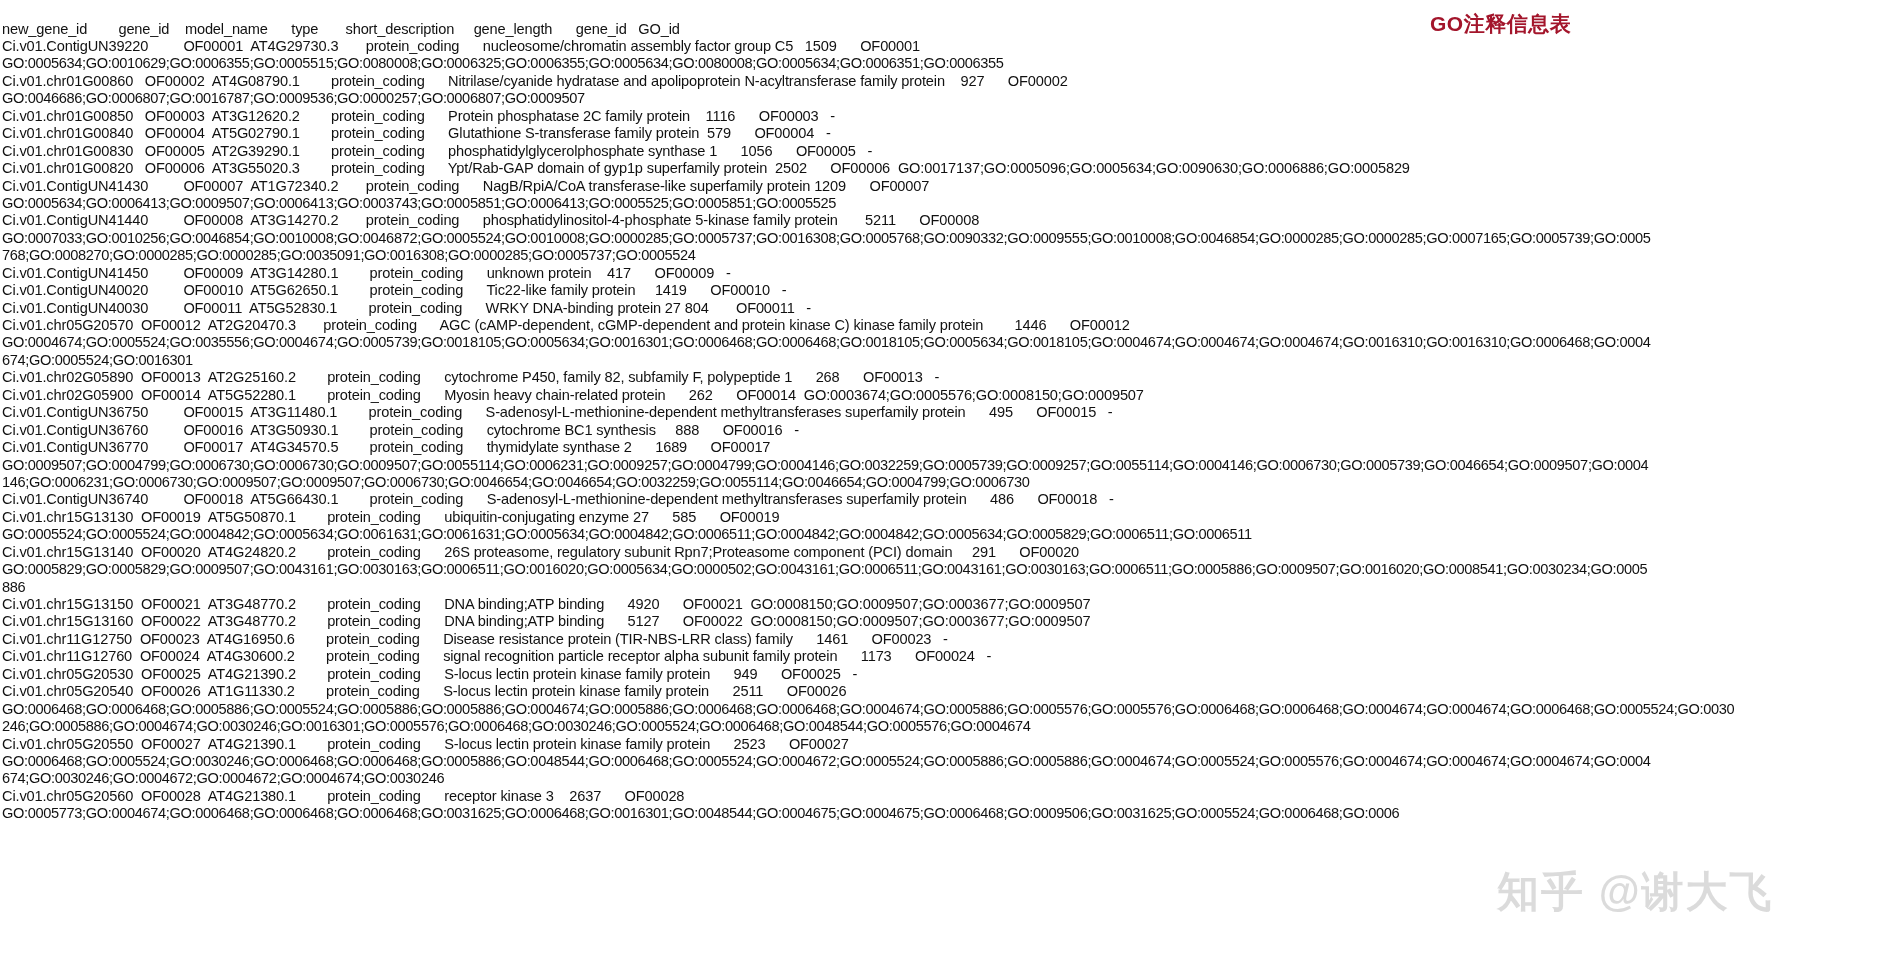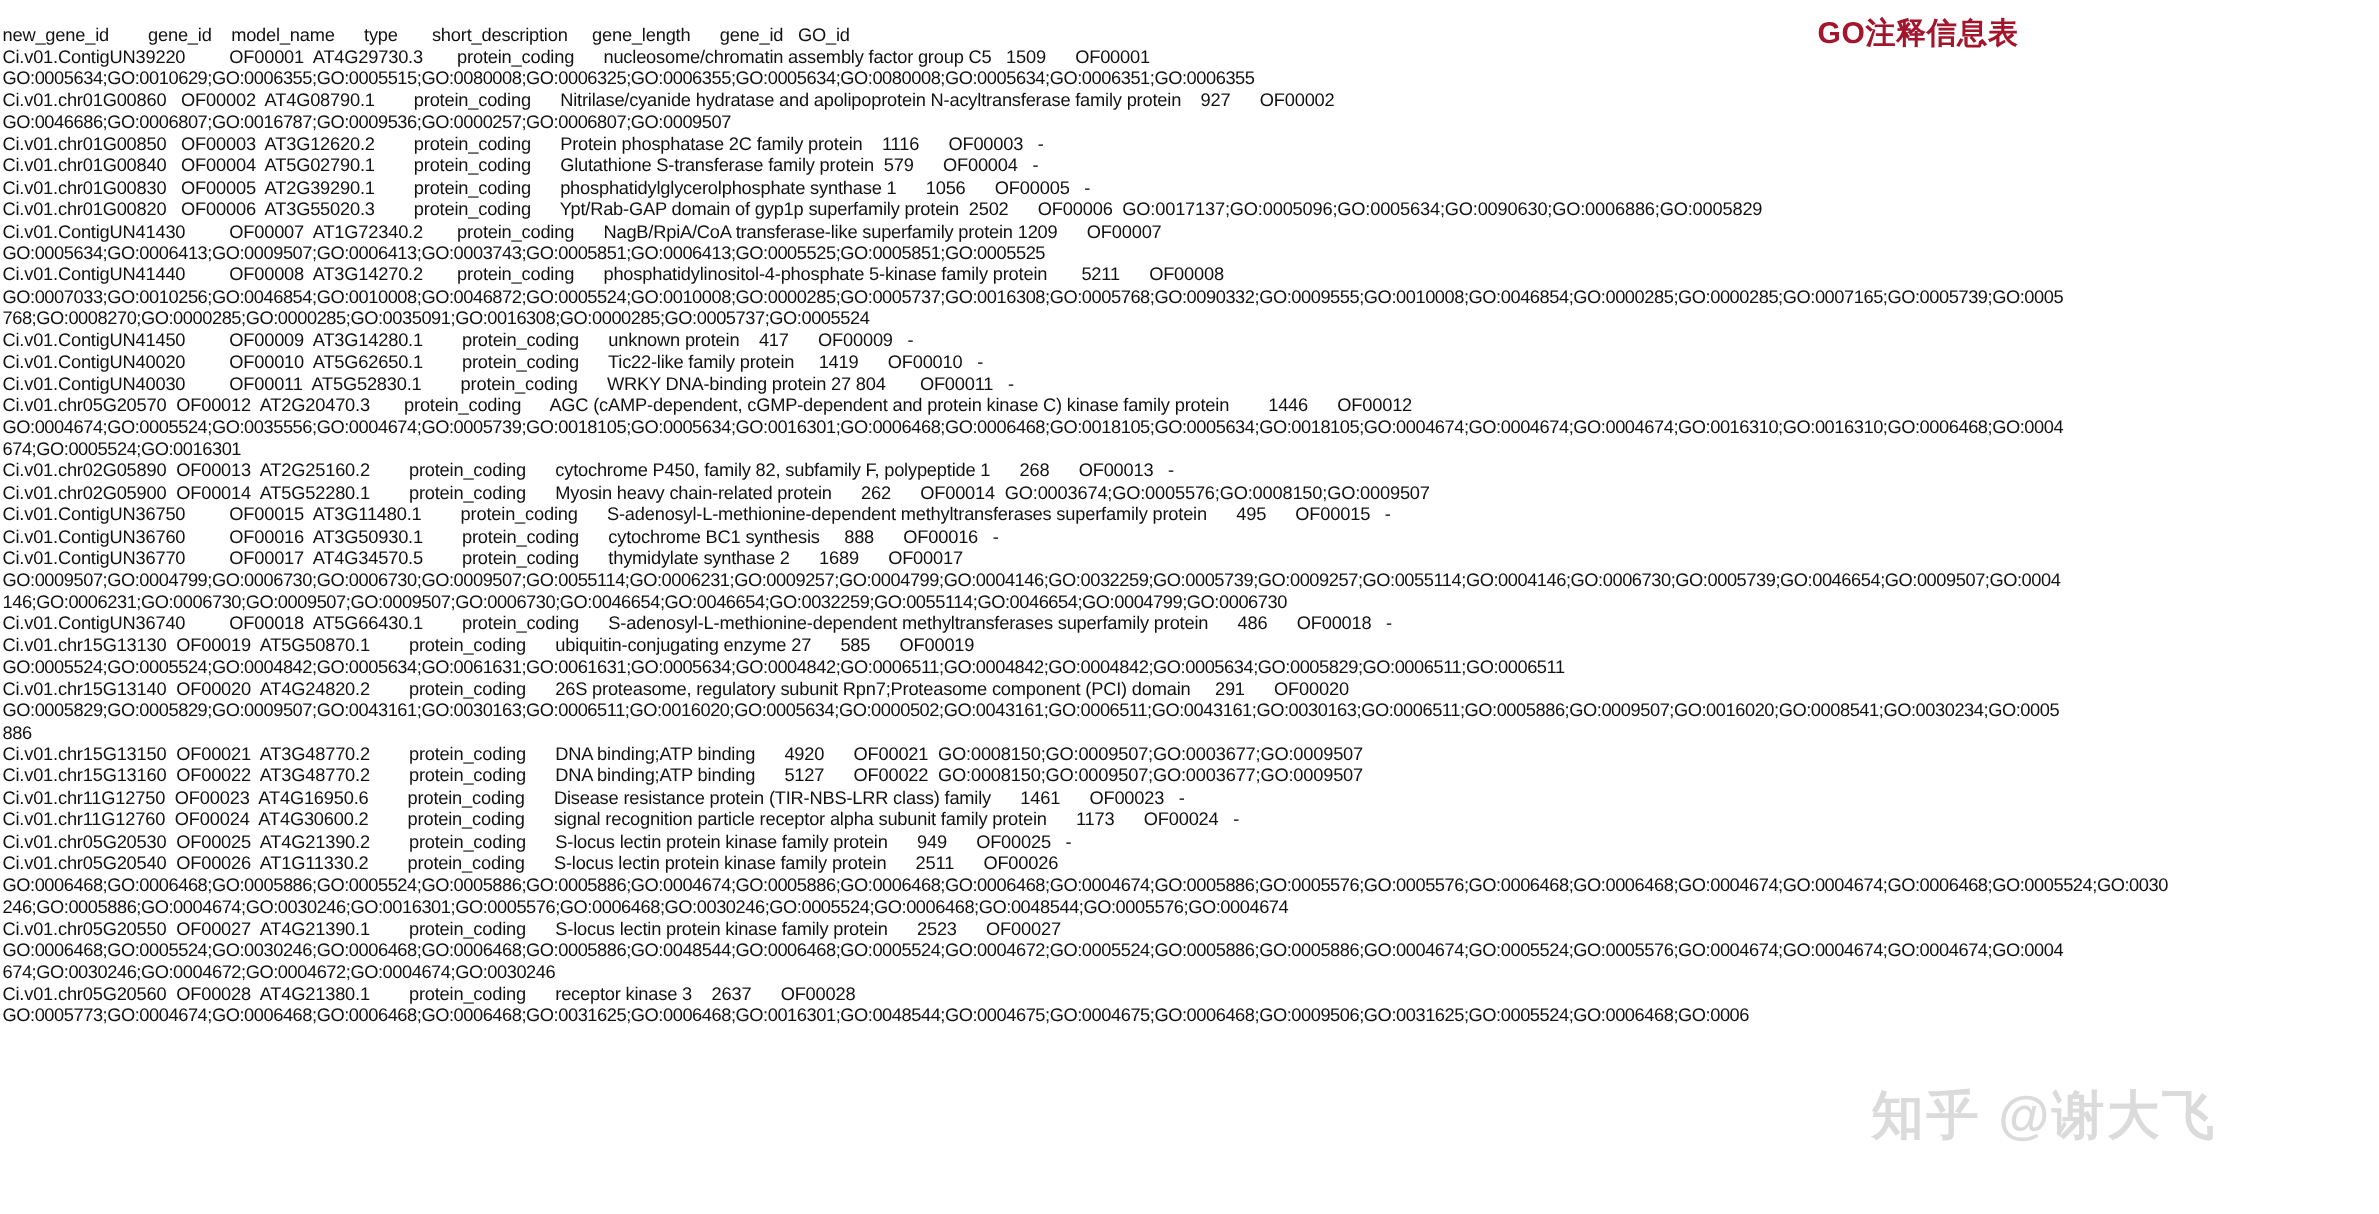--- a/index.html
+++ b/index.html
@@ -14,26 +14,25 @@
     position: relative;
     overflow: hidden;
     font-family: "Liberation Sans", sans-serif;
   }
 
   
   #doc-title {
     position: absolute;
     top: 10px;
     left: 1430px;
-    font-size: 24px;
+    font-size: 21px;
     font-weight: 600;
     color: #a3152b;
     letter-spacing: 0.5px;
     white-space: nowrap;
-    margin-left: 24px;
   }
 
   
   #text-table {
     position: absolute;
     top: 4px;
     left: 0px;
     width: 1689px;
     padding: 2px 0 0 2px;
     box-sizing: border-box;

